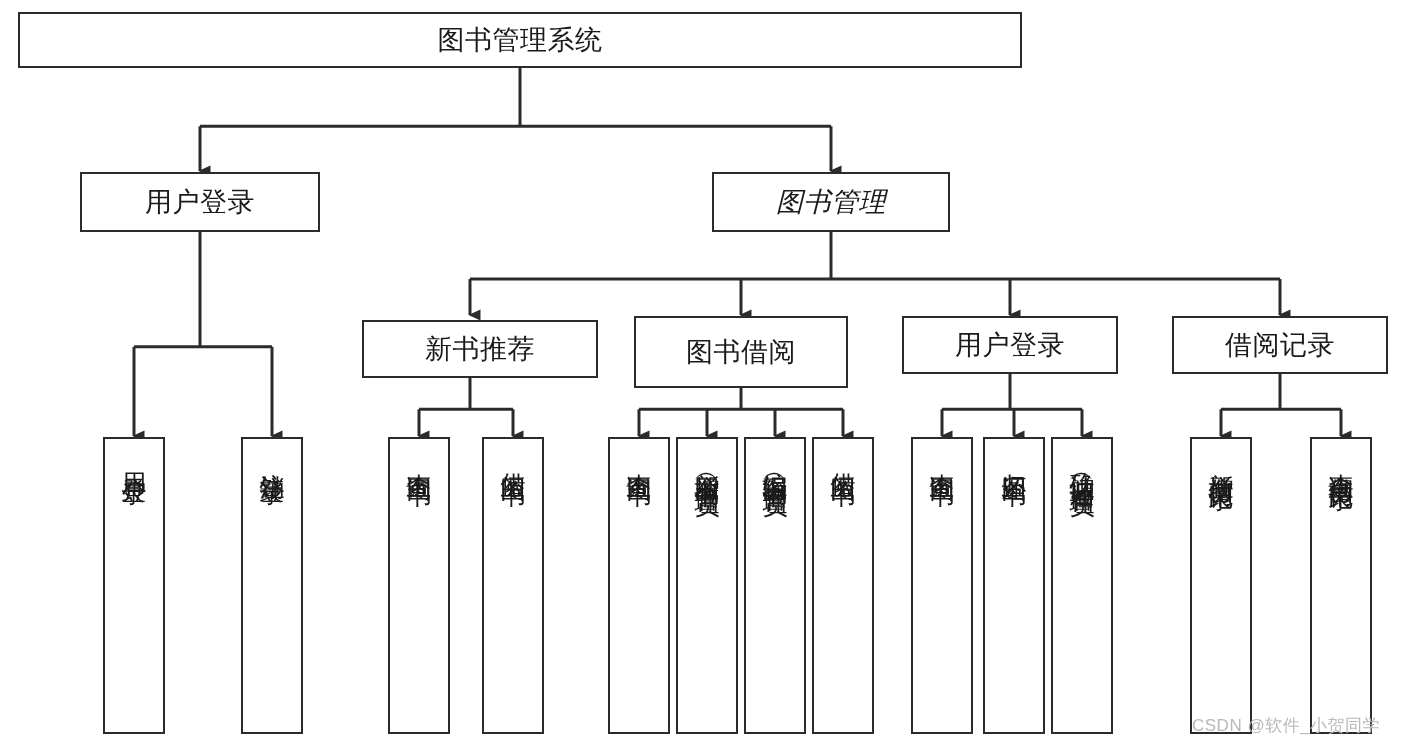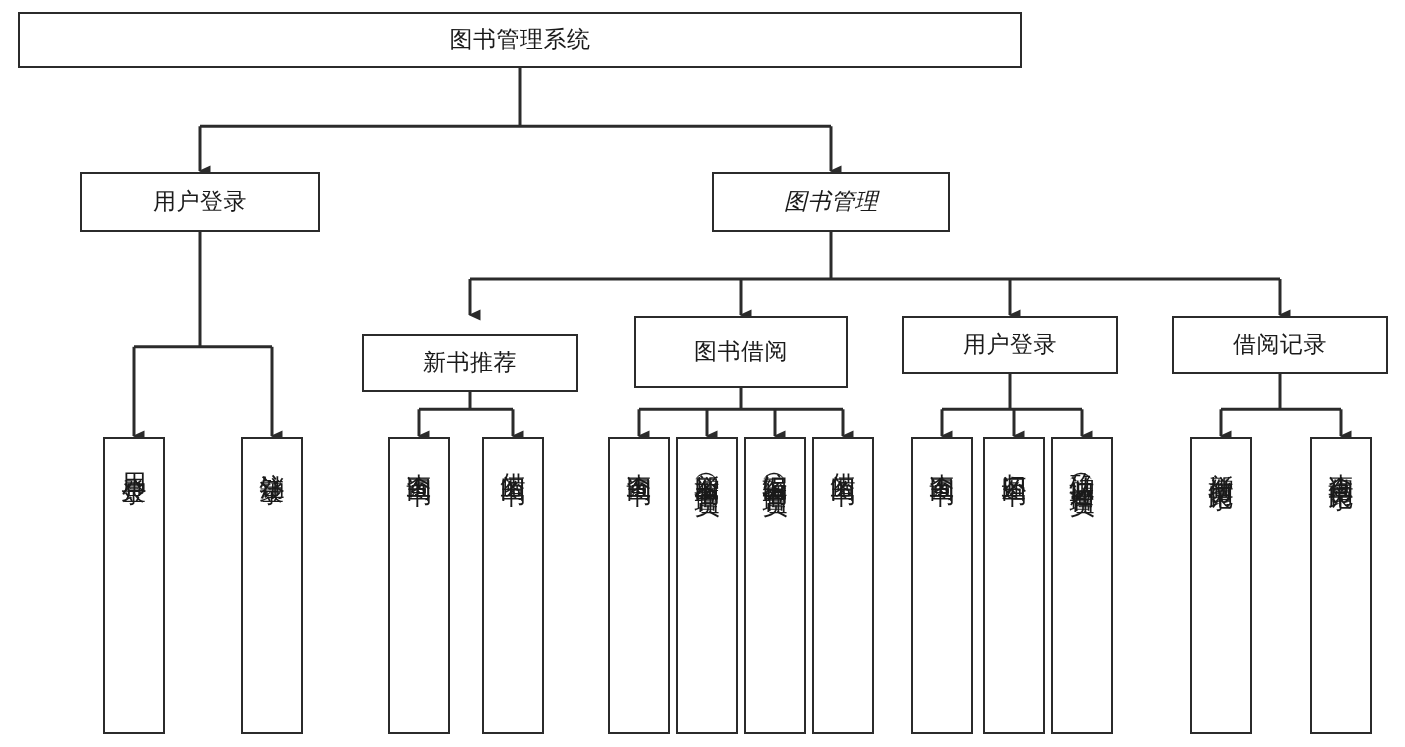--- a/index.html
+++ b/index.html
@@ -34,21 +34,21 @@
     justify-content: center;
     color: #1a1a1a;
   }
   .node-label {
     display: block;
     text-align: center;
     line-height: 1.12;
     white-space: nowrap;
   }
   .horiz .node-label {
-    font-size: 23px;
+    font-size: 27px;
     letter-spacing: 0.5px;
   }
   .vert {
     align-items: flex-start;
     padding-top: 14px;
   }
   .vert .node-label {
     writing-mode: vertical-rl;
     text-orientation: upright;
     font-size: 25px;
@@ -113,21 +113,21 @@
   <div id="nodes">
       <div class="node horiz" style="left: 18px; top: 12px; width: 1004px; height: 56px;">
         <span class="node-label">图书管理系统</span>
       </div>
       <div class="node horiz" style="left: 80px; top: 172px; width: 240px; height: 60px;">
         <span class="node-label">用户登录</span>
       </div>
       <div class="node horiz" style="left: 712px; top: 172px; width: 238px; height: 60px; font-style: italic;">
         <span class="node-label">图书管理</span>
       </div>
-      <div class="node horiz" style="left: 362px; top: 334px; width: 216px; height: 58px;">
+      <div class="node horiz" style="left: 362px; top: 320px; width: 236px; height: 58px;">
         <span class="node-label">新书推荐</span>
       </div>
       <div class="node horiz" style="left: 634px; top: 316px; width: 214px; height: 72px;">
         <span class="node-label">图书借阅</span>
       </div>
       <div class="node horiz" style="left: 902px; top: 316px; width: 216px; height: 58px;">
         <span class="node-label">用户登录</span>
       </div>
       <div class="node horiz" style="left: 1172px; top: 316px; width: 216px; height: 58px;">
         <span class="node-label">借阅记录</span>
@@ -165,13 +165,14 @@
       <div class="node vert" style="left: 1051px; top: 437px; width: 62px; height: 297px;">
         <span class="node-label">确认归还（管理员）</span>
       </div>
       <div class="node vert" style="left: 1190px; top: 437px; width: 62px; height: 297px;">
         <span class="node-label">新增借阅记录</span>
       </div>
       <div class="node vert" style="left: 1310px; top: 437px; width: 62px; height: 297px;">
         <span class="node-label">查询借阅记录</span>
       </div>
     </div>
+  <div class="watermark" style="left: 1192px; top: 714px;">CSDN @软件_小贺同学</div>
 </div>
 
 </body></html>

